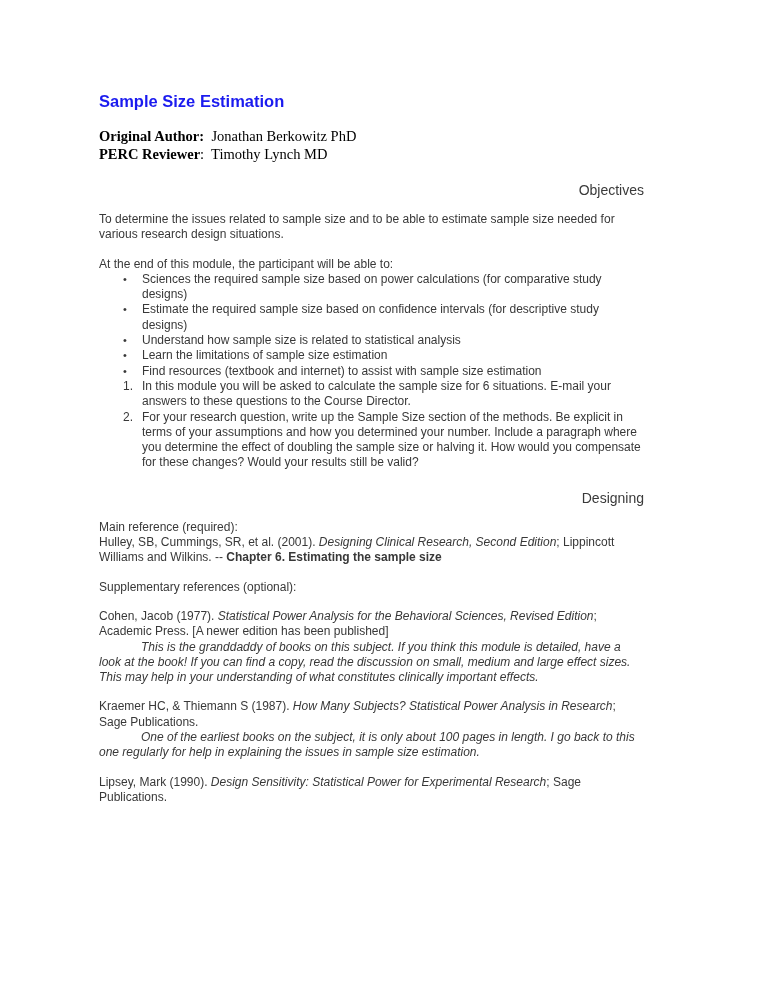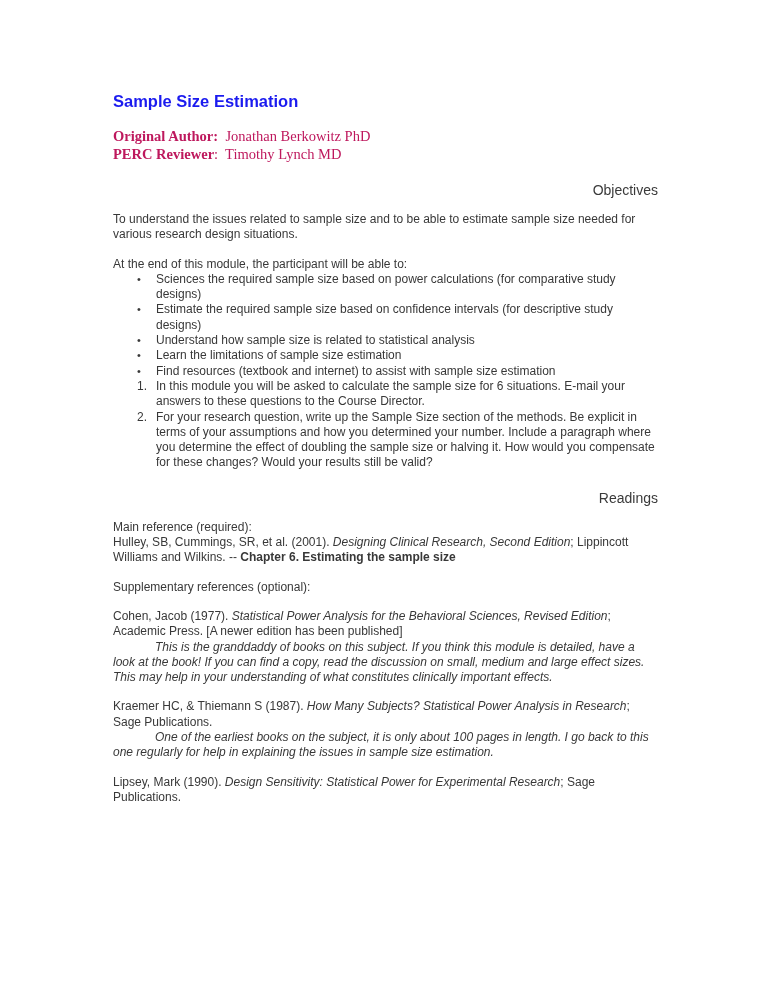--- a/index.html
+++ b/index.html
@@ -9,35 +9,35 @@
     width: 768px;
     height: 994px;
     background: #ffffff;
     overflow: hidden;
     font-family: "Liberation Sans", "DejaVu Sans", sans-serif;
     color: #383838;
   }
   .content {
     position: absolute;
     top: 91px;
-    left: 113px;
+    left: 99px;
     width: 545px;
   }
   .doc-title {
     font-family: "Liberation Sans", sans-serif;
     font-size: 16.5px;
     font-weight: bold;
     line-height: 20px;
     margin-bottom: 17px;
   }
   .byline {
     font-family: "Liberation Serif", "DejaVu Serif", serif;
     font-size: 14.5px;
     line-height: 17.5px;
-    color: #be185d;
+    color: #000000;
     margin-bottom: 0;
   }
   .byline .b { font-weight: bold; }
   .byline .r { white-space: pre-wrap; }
   .sect-heading {
     font-family: "Liberation Sans", sans-serif;
     font-size: 14px;
     font-weight: 400;
     color: #3a3a3a;
     line-height: 17px;
@@ -75,21 +75,21 @@
     <div class="doc-title" style="color: rgb(27, 27, 239);">Sample Size Estimation</div>
 
     <div class="byline">
       <div><span class="b">Original Author:</span><span class="r">  Jonathan Berkowitz PhD</span></div>
       <div><span class="b">PERC Reviewer</span><span class="r">:  Timothy Lynch MD</span></div>
     </div>
 
     <div class="sect-heading">Objectives</div>
 
     <div class="body-text">
-      <p class="para">To understand the issues related to sample size and to be able to estimate sample size needed for various research design situations.</p>
+      <p class="para">To determine the issues related to sample size and to be able to estimate sample size needed for various research design situations.</p>
       <p class="tight">At the end of this module, the participant will be able to:</p>
       <ul class="ulist">
         <li class="li-row">
             <span class="marker">•</span>
             <span class="li-text">Sciences the required sample size based on power calculations (for comparative study designs)</span>
           </li>
         <li class="li-row">
             <span class="marker">•</span>
             <span class="li-text">Estimate the required sample size based on confidence intervals (for descriptive study designs)</span>
           </li>
@@ -115,21 +115,21 @@
             <span class="marker">1.</span>
             <span class="li-text">In this module you will be asked to calculate the sample size for 6 situations. E-mail your answers to these questions to the Course Director.</span>
           </li>
         <li class="li-row">
             <span class="marker">2.</span>
             <span class="li-text">For your research question, write up the Sample Size section of the methods. Be explicit in terms of your assumptions and how you determined your number. Include a paragraph where you determine the effect of doubling the sample size or halving it. How would you compensate for these changes? Would your results still be valid?</span>
           </li>
       </ol>
     </div>
 
-    <div class="sect-heading">Readings</div>
+    <div class="sect-heading">Designing</div>
 
     <div class="body-text">
       <p class="tight">Main reference (required):</p>
       <p class="para"><span>Hulley, SB, Cummings, SR, et al. (2001). </span><span class="i">Designing Clinical Research, Second Edition</span><span>; Lippincott Williams and Wilkins. -- </span><span class="bd">Chapter 6. Estimating the sample size</span></p>
 
       <p class="para">Supplementary references (optional):</p>
 
       <div class="ref-block">
         <p class="tight"><span>Cohen, Jacob (1977). </span><span class="i">Statistical Power Analysis for the Behavioral Sciences, Revised Edition</span><span>; Academic Press. [A newer edition has been published]</span></p>
         <p class="tight ref-comment">This is the granddaddy of books on this subject. If you think this module is detailed, have a look at the book! If you can find a copy, read the discussion on small, medium and large effect sizes. This may help in your understanding of what constitutes clinically important effects.</p>

